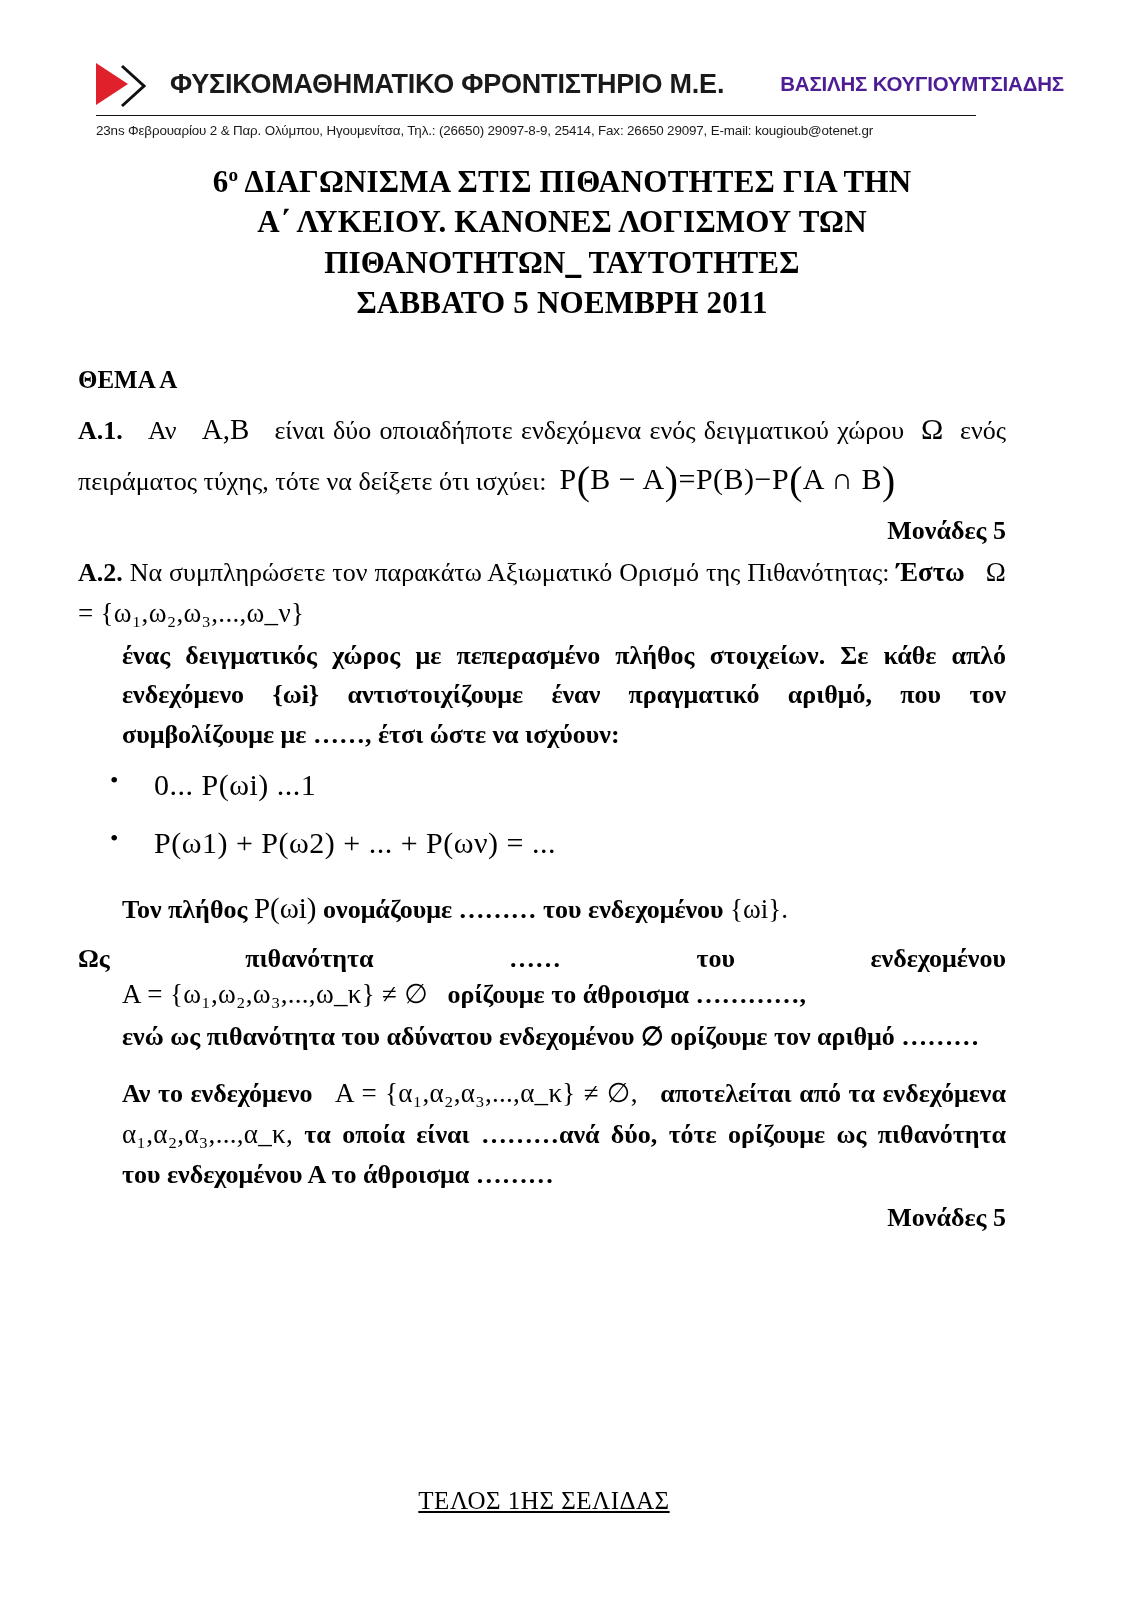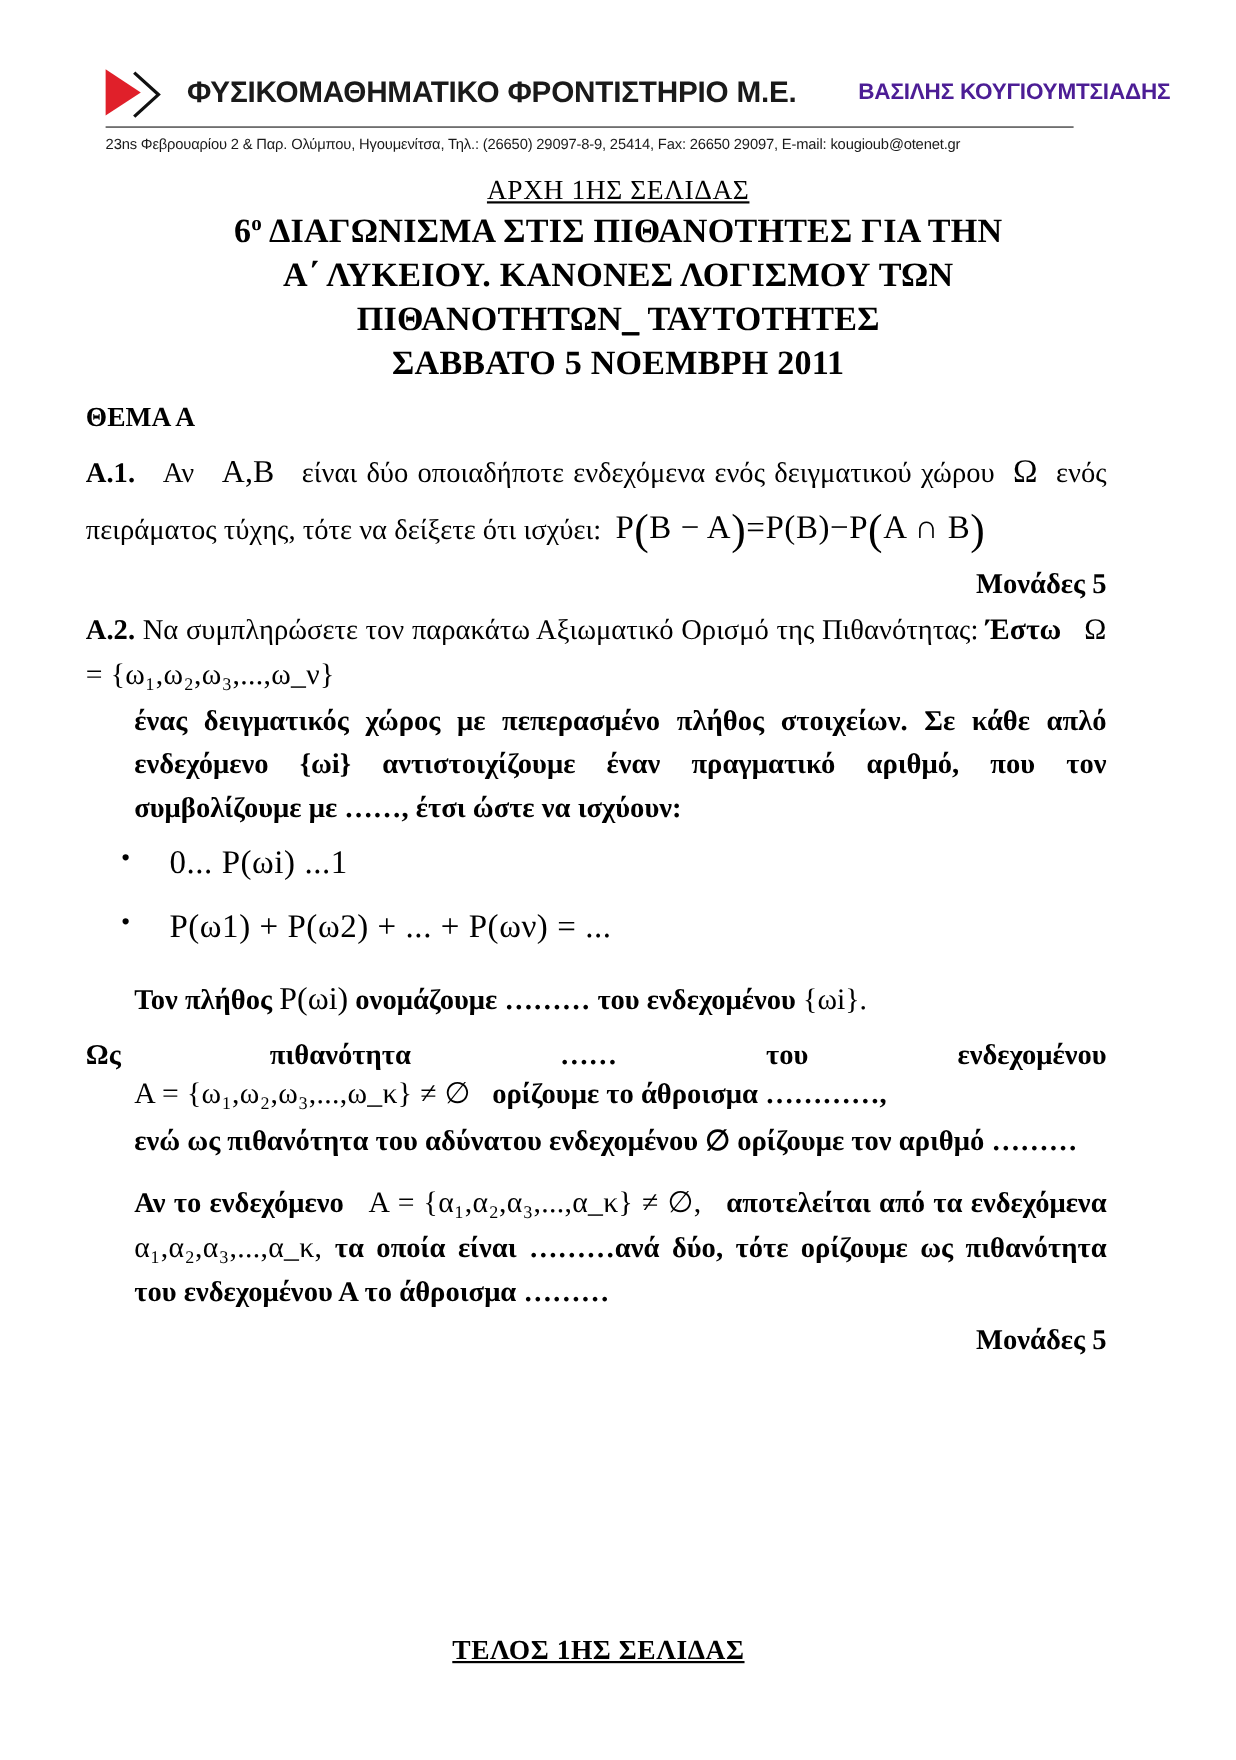--- a/index.html
+++ b/index.html
@@ -187,21 +187,20 @@
   }
   .tight-line { margin-top: 14px; }
 
   
   .footer {
     position: absolute;
     left: 0;
     top: 1487px;
     width: 1088px;
     text-align: center;
-    font-weight: bold;
   }
   .page-end {
     font-size: 25px;
     text-decoration: underline;
     letter-spacing: 0.5px;
   }
 </style>
 </head>
 <body>
 
@@ -216,21 +215,20 @@
         </svg>
       </span>
       <span class="brand-name">ΦΥΣΙΚΟΜΑΘΗΜΑΤΙΚΟ ΦΡΟΝΤΙΣΤΗΡΙΟ Μ.Ε.</span>
       <span class="brand-person">ΒΑΣΙΛΗΣ ΚΟΥΓΙΟΥΜΤΣΙΑΔΗΣ</span>
     </div>
     <div class="header-rule"></div>
     <div class="header-contact">23ns Φεβρουαρίου 2 &amp; Παρ. Ολύμπου, Ηγουμενίτσα, Τηλ.: (26650) 29097-8-9, 25414, Fax: 26650 29097, E-mail: kougioub@otenet.gr</div>
   </div>
 
   <div class="title-zone">
-    <div class="page-start">ΑΡΧΗ 1ΗΣ ΣΕΛΙΔΑΣ</div>
     <div class="exam-title">
       <div><span>6</span><sup>ο</sup><span> ΔΙΑΓΩΝΙΣΜΑ ΣΤΙΣ ΠΙΘΑΝΟΤΗΤΕΣ ΓΙΑ ΤΗΝ</span></div>
       <div>Α΄ ΛΥΚΕΙΟΥ. ΚΑΝΟΝΕΣ ΛΟΓΙΣΜΟΥ ΤΩΝ</div>
       <div><span>ΠΙΘΑΝΟΤΗΤΩΝ</span><span class="underline-gap">_</span><span> ΤΑΥΤΟΤΗΤΕΣ</span></div>
       <div>ΣΑΒΒΑΤΟ  5  ΝΟΕΜΒΡΗ 2011</div>
     </div>
   </div>
 
   <div class="content">
 

